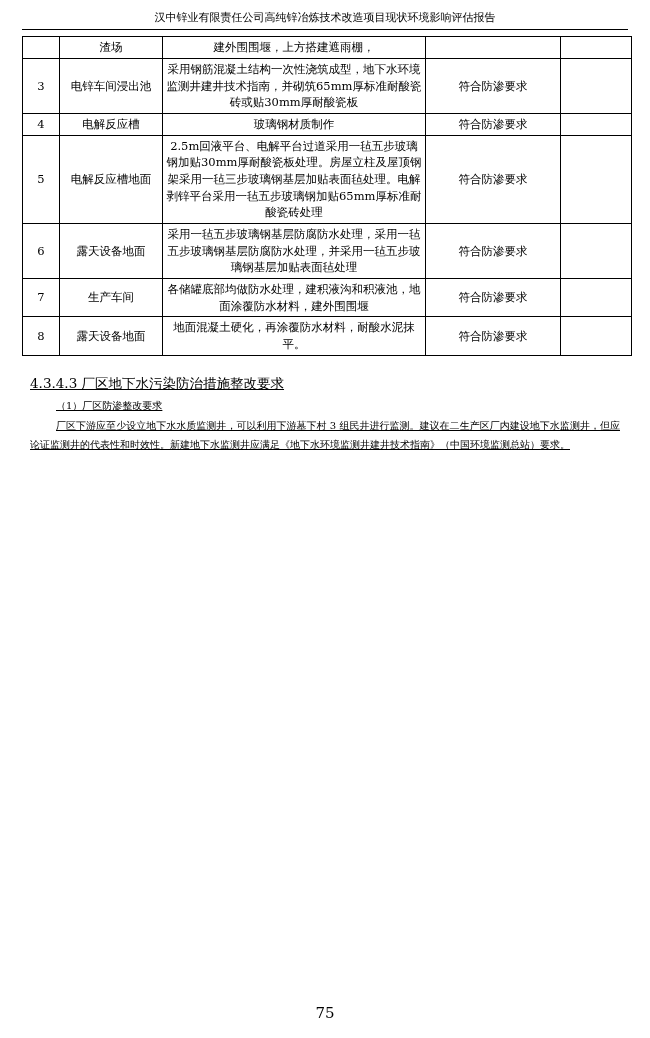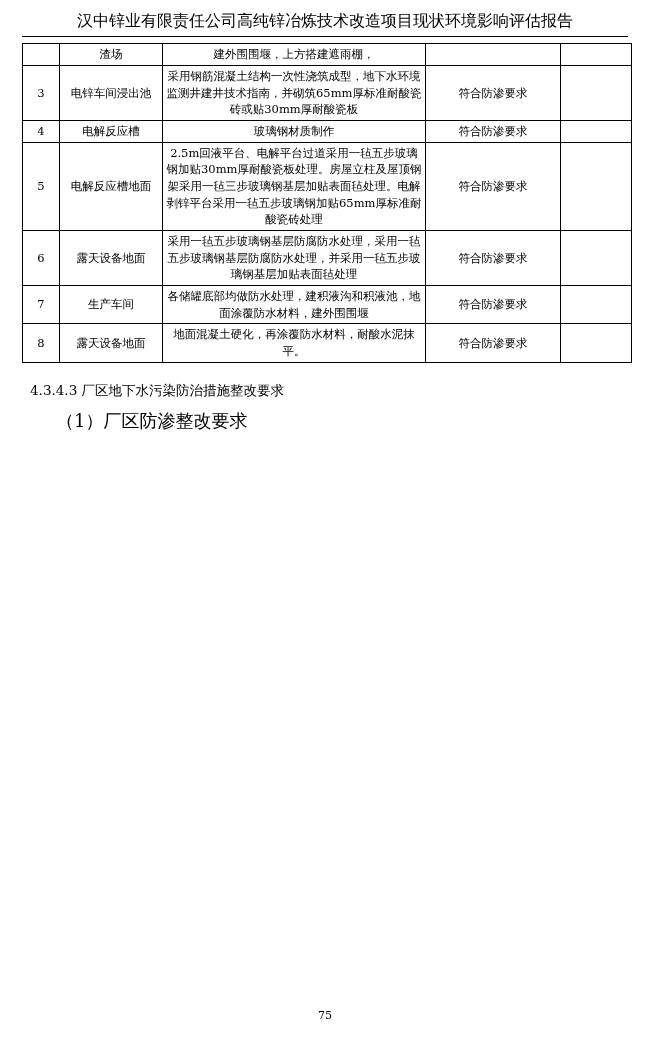--- a/index.html
+++ b/index.html
@@ -17,21 +17,21 @@
   }
   .page {
     width: 650px;
     height: 1038px;
     position: relative;
     box-sizing: border-box;
     padding: 0 22px;
   }
   .header {
     text-align: center;
-    font-size: 16px;
+    font-size: 11px;
     line-height: 1.4;
     padding-top: 10px;
     padding-bottom: 4px;
     letter-spacing: 0px;
   }
   .header-rule {
     border-bottom: 1px solid #000;
     margin: 0 0 6px 0;
   }
   table.main {
@@ -67,44 +67,45 @@
     text-align: center;
   }
   td.col-last {
     width: 64px;
   }
   .desc-left {
     text-align: justify;
     text-align-last: left;
   }
   .body-text {
-    font-size: 18px;
+    font-size: 10px;
     line-height: 1.95;
     text-align: justify;
     margin: 0;
   }
   .sec-head {
     font-size: 13.5px;
     line-height: 1.95;
     margin: 14px 0 0 0;
   }
   .indent2 {
     text-indent: 26px;
   }
   .content {
     margin-top: 12px;
     padding: 0 8px;
+    text-decoration: underline;
   }
   .pagenum {
     position: absolute;
     bottom: 16px;
     left: 0;
     width: 650px;
     text-align: center;
-    font-size: 11px;
+    font-size: 15px;
   }
 </style>
 </head>
 <body>
 
 <div class="page">
 
   <div class="header">
     <div>汉中锌业有限责任公司高纯锌冶炼技术改造项目现状环境影响评估报告</div>
   </div>
@@ -160,16 +161,17 @@
         <td class="col-desc desc-left">地面混凝土硬化，再涂覆防水材料，耐酸水泥抹平。</td>
         <td class="col-res">符合防渗要求</td>
         <td class="col-last"></td>
       </tr>
     </tbody>
   </table>
 
   <div class="content">
     <div class="sec-head">4.3.4.3  厂区地下水污染防治措施整改要求</div>
     <p class="body-text indent2">（1）厂区防渗整改要求</p>
+    <p class="body-text indent2">厂区下游应至少设立地下水水质监测井，可以利用下游墓下村 3 组民井进行监测。建议在二生产区厂内建设地下水监测井，但应论证监测井的代表性和时效性。新建地下水监测井应满足《地下水环境监测井建井技术指南》（中国环境监测总站）要求。</p>
   </div>
 
   <div class="pagenum">75</div>
 </div>
 
 </body></html>

